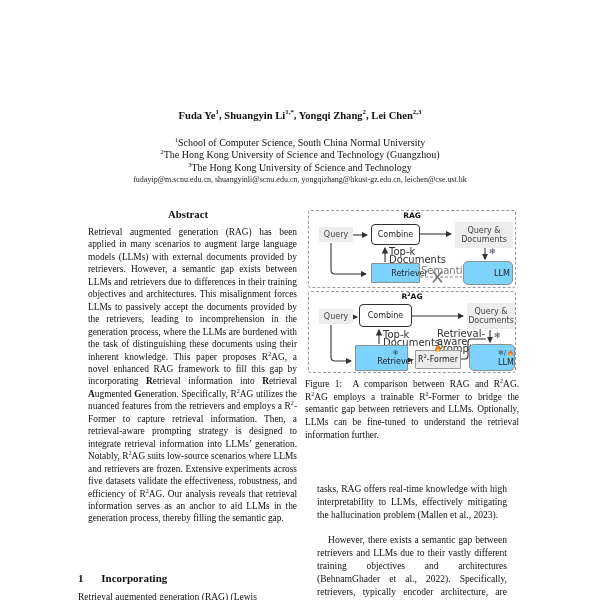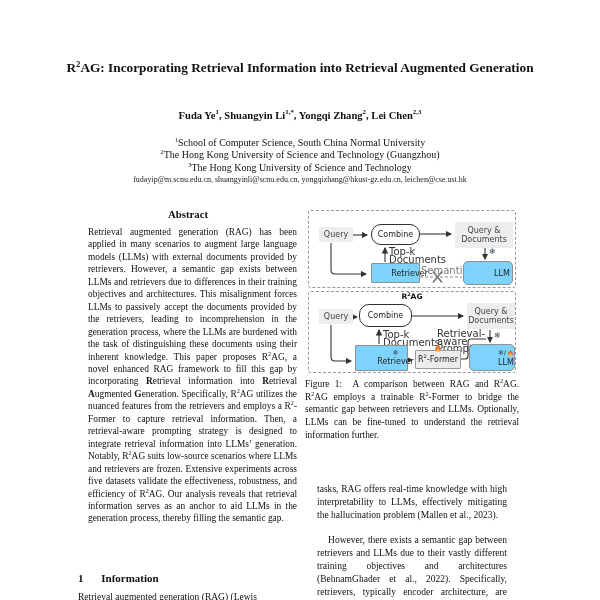--- a/index.html
+++ b/index.html
@@ -26,70 +26,70 @@
   .rcol p.indent{text-indent:11px;}
   
   .figure{left:307px;top:209px;width:212px;height:166px;font-family:"DejaVu Sans","Liberation Sans",sans-serif;}
   .panel{position:absolute;left:1px;width:208px;border:1px dashed #9a9a9a;border-radius:3px;box-sizing:border-box;}
   .panel1{top:1px;height:78px;}
   .panel2{top:82px;height:82px;}
   .panel .ptitle{position:absolute;left:0;top:0;width:100%;text-align:center;font-weight:bold;font-size:7.5px;color:#111;}
   .dbox{position:absolute;box-sizing:border-box;display:flex;align-items:center;justify-content:center;
         font-size:8px;color:#222;border-radius:1px;text-align:center;line-height:9px;}
   .soft{background:#ededed;color:#444;}
-  .combine{background:#fff;border:1.4px solid #303030;border-radius:10px;}
+  .combine{background:#fff;border:1.4px solid #303030;border-radius:4px;}
   .gray{background:#7dd3fc;border:1px solid #8f8f8f;padding-left:28px;}
   .lite{background:#ececec;border:1px solid #9a9a9a;}
   .lbl{position:absolute;font-size:10px;line-height:7.6px;color:#333;}
   .lbl.gp{color:#777;}
   .snow{position:absolute;font-family:"DejaVu Sans",sans-serif;font-size:8px;color:#2f3e4e;line-height:8px;}
   .stack{flex-direction:column;gap:0px;}
   .icorow{display:flex;align-items:center;gap:1px;font-size:7px;line-height:7px;color:#2f3e4e;font-family:"DejaVu Sans",sans-serif;}
   .flame-abs{position:absolute;left:50%;top:0;transform:translate(-50%,-60%);}
   svg.wires{position:absolute;left:0;top:0;}
 </style>
 </head>
 <body>
 
 <div id="page">
 
-  <div class="abs title">R<sup>2</sup>AG: Incorporating Retrieval Information into Retrieval Augmented Generation</div>
   <div class="abs authors">Fuda Ye<sup>1</sup>, Shuangyin Li<sup>1,*</sup>, Yongqi Zhang<sup>2</sup>, Lei Chen<sup>2,3</sup></div>
   <div class="abs affils">
     <div><sup>1</sup>School of Computer Science, South China Normal University</div>
     <div><sup>2</sup>The Hong Kong University of Science and Technology (Guangzhou)</div>
     <div><sup>3</sup>The Hong Kong University of Science and Technology</div>
   </div>
   <div class="abs abs-head">Abstract</div>
 
   <div class="abs emails">fudayip@m.scnu.edu.cn, shuangyinli@scnu.edu.cn, yongqizhang@hkust-gz.edu.cn, leichen@cse.ust.hk</div>
   <div class="abs abs-body">Retrieval augmented generation (RAG) has been applied in many scenarios to augment large language models (LLMs) with external documents provided by retrievers. However, a semantic gap exists between LLMs and retrievers due to differences in their training objectives and architectures. This misalignment forces LLMs to passively accept the documents provided by the retrievers, leading to incomprehension in the generation process, where the LLMs are burdened with the task of distinguishing these documents using their inherent knowledge. This paper proposes R<sup>2</sup>AG, a novel enhanced RAG framework to fill this gap by incorporating <b>R</b>etrieval information into <b>R</b>etrieval <b>A</b>ugmented <b>G</b>eneration. Specifically, R<sup>2</sup>AG utilizes the nuanced features from the retrievers and employs a R<sup>2</sup>-Former to capture retrieval information. Then, a retrieval-aware prompting strategy is designed to integrate retrieval information into LLMs’ generation. Notably, R<sup>2</sup>AG suits low-source scenarios where LLMs and retrievers are frozen. Extensive experiments across five datasets validate the effectiveness, robustness, and efficiency of R<sup>2</sup>AG. Our analysis reveals that retrieval information serves as an anchor to aid LLMs in the generation process, thereby filling the semantic gap.</div>
   <div class="abs intro-head">
     <span class="num">1</span>
-    <span class="ttl">Information</span>
+    <span class="ttl">Incorporating</span>
   </div>
   <div class="abs intro-partial">Retrieval augmented generation (RAG) (Lewis</div>
 
   <div class="abs figure">
 
     <div class="panel panel1">
       <svg class="wires" width="208" height="78" viewBox="0 0 208 78">
         <defs>
           <marker id="a1" markerWidth="6" markerHeight="6" refX="5" refY="3" orient="auto">
             <path d="M0,0 L6,3 L0,6 Z" fill="#333"></path>
           </marker>
         </defs>
         <line x1="44" y1="24" x2="58" y2="24" stroke="#333" stroke-width="1.1" marker-end="url(#a1)"></line>
         <line x1="111" y1="23" x2="142" y2="23" stroke="#333" stroke-width="1.1" marker-end="url(#a1)"></line>
         <line x1="76" y1="51" x2="76" y2="37" stroke="#333" stroke-width="1.1" marker-end="url(#a1)"></line>
         <path d="M22,32 L22,59 Q22,63 26,63 L57,63" fill="none" stroke="#333" stroke-width="1.1" marker-end="url(#a1)"></path>
         <line x1="111" y1="66" x2="153" y2="66" stroke="#888" stroke-width="1" stroke-dasharray="3,2"></line>
         <path d="M124,60.5 L133,71.5 M133,60.5 L124,71.5" stroke="#777" stroke-width="1.6" fill="none"></path>
         <line x1="176" y1="37" x2="176" y2="48" stroke="#333" stroke-width="1.1" marker-end="url(#a1)"></line>
       </svg>
+      <div class="ptitle">RAG</div>
       <div class="dbox soft" style="left:10px;top:16px;width:34px;height:15px;">Query</div>
       <div class="dbox combine" style="left:62px;top:13px;width:49px;height:21px;">Combine</div>
       <div class="dbox soft" style="left:146px;top:11px;width:58px;height:26px;">Query &amp;<br>Documents</div>
       <div class="lbl" style="left:80px;top:37px;">Top-k<br>Documents</div>
       <div class="dbox gray" style="left:62px;top:52px;width:49px;height:20px;">Retriever</div>
       <div class="lbl gp" style="left:112px;top:56px;">Semantic Gap</div>
       <div class="snow" style="left:180px;top:37px;">❄</div>
       <div class="dbox gray" style="left:154px;top:50px;width:50px;height:24px;border-radius:5px;">LLM</div>
     </div>
 

